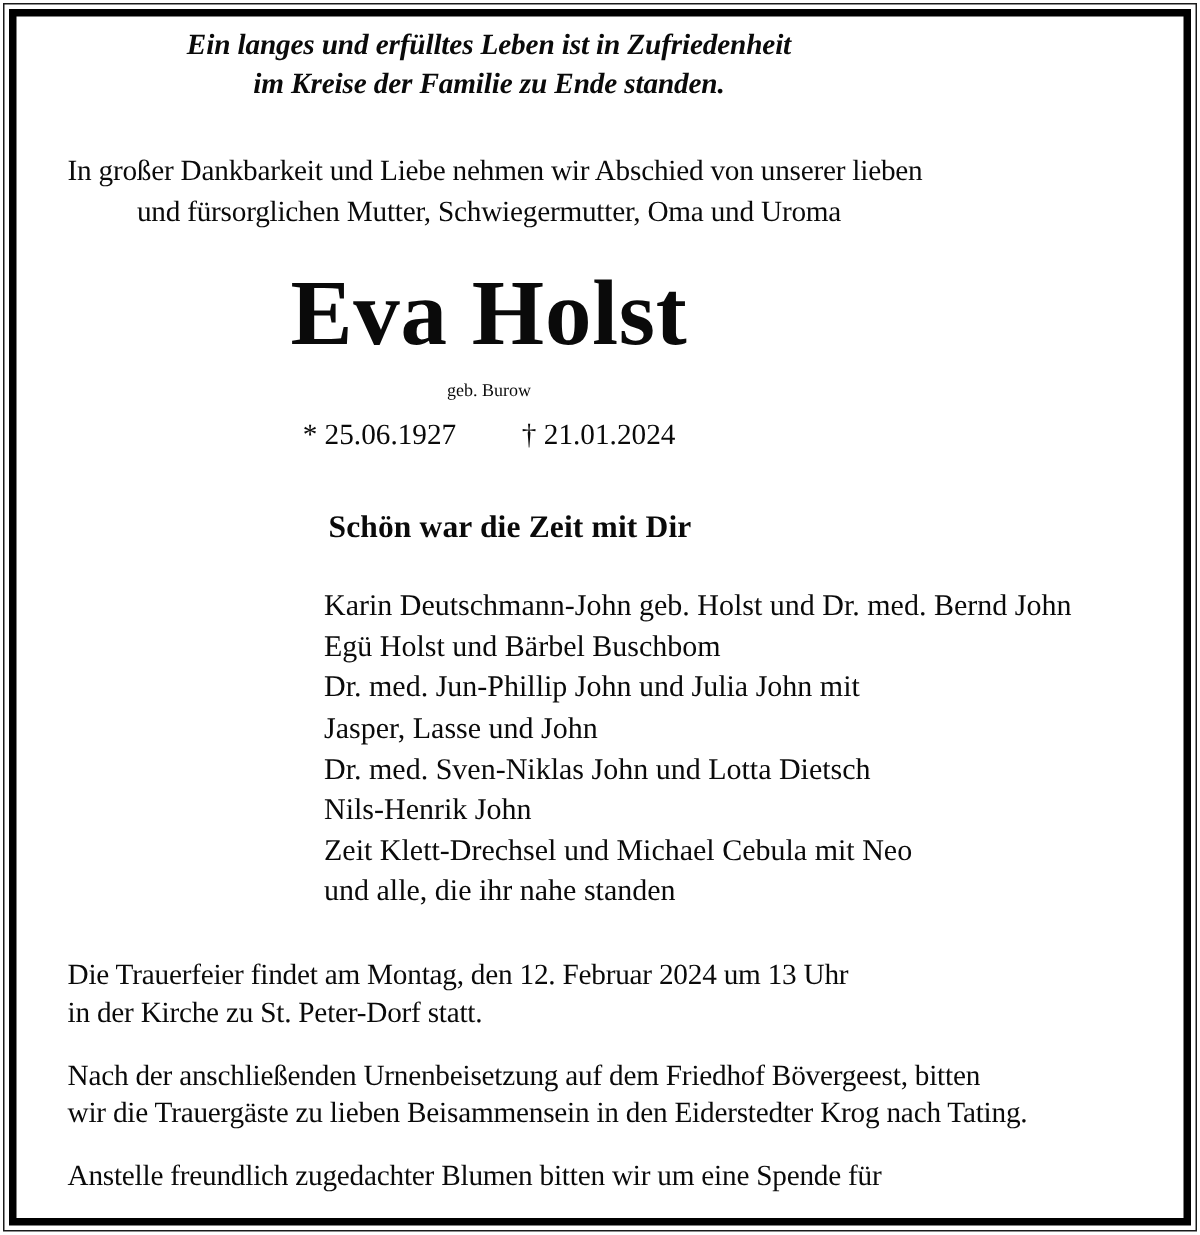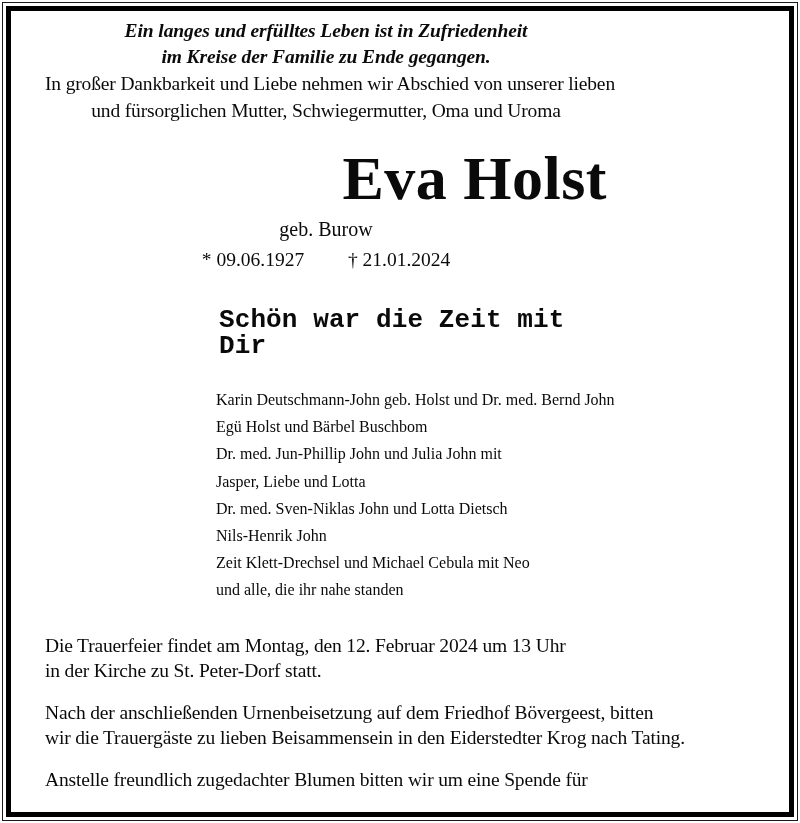--- a/index.html
+++ b/index.html
@@ -61,68 +61,66 @@
     padding-top: 18px;
     letter-spacing: -0.1px;
   }
   .epitaph div { white-space: nowrap; }
 
   
   .intro {
     text-align: center;
     font-size: 19.5px;
     line-height: 27px;
-    margin-top: 0;
+    margin-top: 31px;
     letter-spacing: -0.15px;
   }
   .intro div { white-space: nowrap; }
 
   
   .name-block {
     text-align: center;
     margin-top: 22px;
   }
   .deceased-name {
     font-size: 62px;
     font-weight: bold;
     line-height: 64px;
     letter-spacing: 0.5px;
-    text-align: right;
   }
   .maiden-name {
-    font-size: 20px;
+    font-size: 12px;
     line-height: 27px;
     margin-top: 6px;
   }
   .life-dates {
     font-size: 19.5px;
     line-height: 27px;
     margin-top: 3px;
   }
   .life-dates .sep {
     display: inline-block;
     width: 34px;
   }
 
   
   .mourner-section {
     margin-top: 34px;
     padding-left: 171px;
   }
   .farewell {
     font-weight: bold;
-    font-size: 26px;
+    font-size: 21px;
     line-height: 26px;
     padding-left: 3px;
     letter-spacing: 0.1px;
-    font-family: Liberation Mono, monospace;
   }
   .mourner-list {
     margin-top: 27px;
-    font-size: 16px;
+    font-size: 20px;
     line-height: 27.2px;
   }
   .mourner-list div { white-space: nowrap; }
 
   
   .details {
     margin-top: 29px;
     font-size: 19.5px;
     line-height: 25.5px;
     letter-spacing: -0.15px;
@@ -138,47 +136,47 @@
 
 <div id="obituary-page">
 
   <div class="border-outer"></div>
   <div class="border-inner"></div>
 
   <div class="content">
 
     <div class="epitaph">
       <div>Ein langes und erfülltes Leben ist in Zufriedenheit</div>
-      <div>im Kreise der Familie zu Ende gegangen.</div>
+      <div>im Kreise der Familie zu Ende standen.</div>
     </div>
 
     <div class="intro">
       <div>In großer Dankbarkeit und Liebe nehmen wir Abschied von unserer lieben</div>
       <div>und fürsorglichen Mutter, Schwiegermutter, Oma und Uroma</div>
     </div>
 
     <div class="name-block">
       <div class="deceased-name">Eva Holst</div>
       <div class="maiden-name">geb. Burow</div>
       <div class="life-dates">
         <span>*</span>
-        <span>09.06.1927</span>
+        <span>25.06.1927</span>
         <span class="sep"></span>
         <span>†</span>
         <span>21.01.2024</span>
       </div>
     </div>
 
     <div class="mourner-section">
       <div class="farewell">Schön war die Zeit mit Dir</div>
       <div class="mourner-list">
         <div>Karin Deutschmann-John geb. Holst und Dr. med. Bernd John</div>
         <div>Egü Holst und Bärbel Buschbom</div>
         <div>Dr. med. Jun-Phillip John und Julia John mit</div>
-        <div>Jasper, Liebe und Lotta</div>
+        <div>Jasper, Lasse und John</div>
         <div>Dr. med. Sven-Niklas John und Lotta Dietsch</div>
         <div>Nils-Henrik John</div>
         <div>Zeit Klett-Drechsel und Michael Cebula mit Neo</div>
         <div>und alle, die ihr nahe standen</div>
       </div>
     </div>
 
     <div class="details">
 
       <p>

